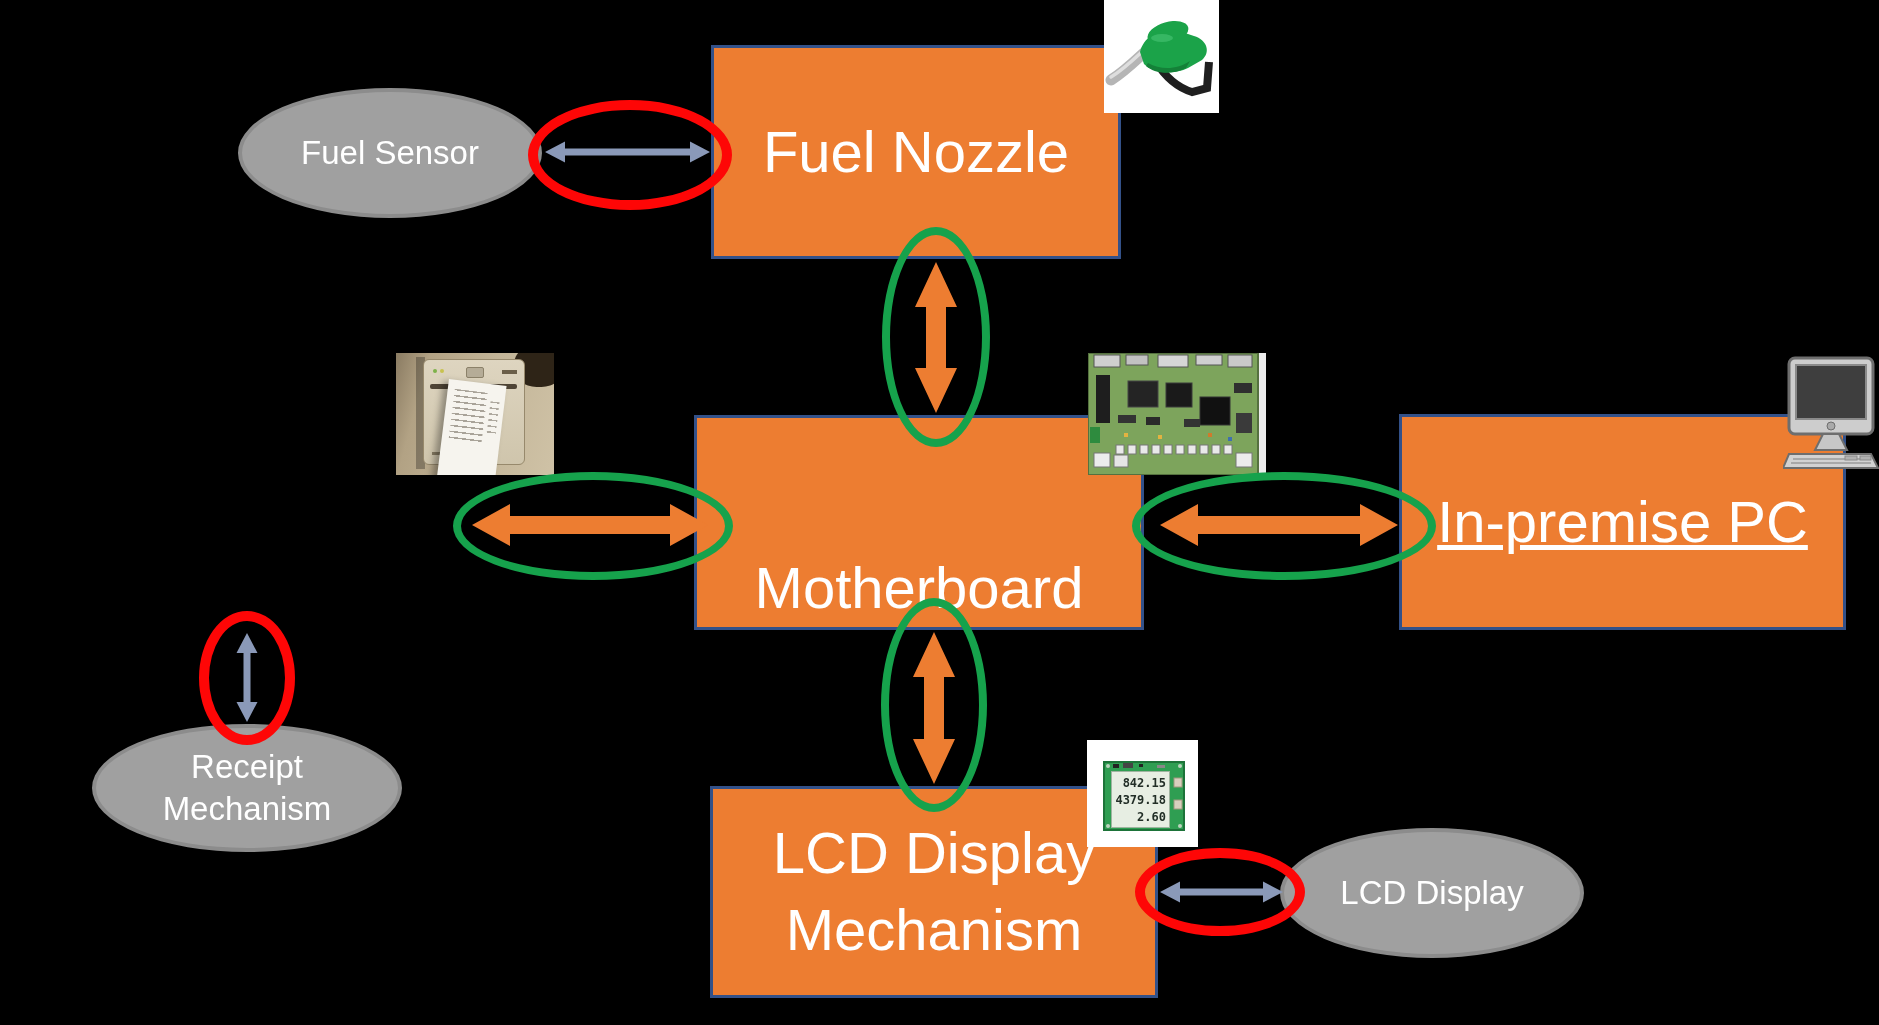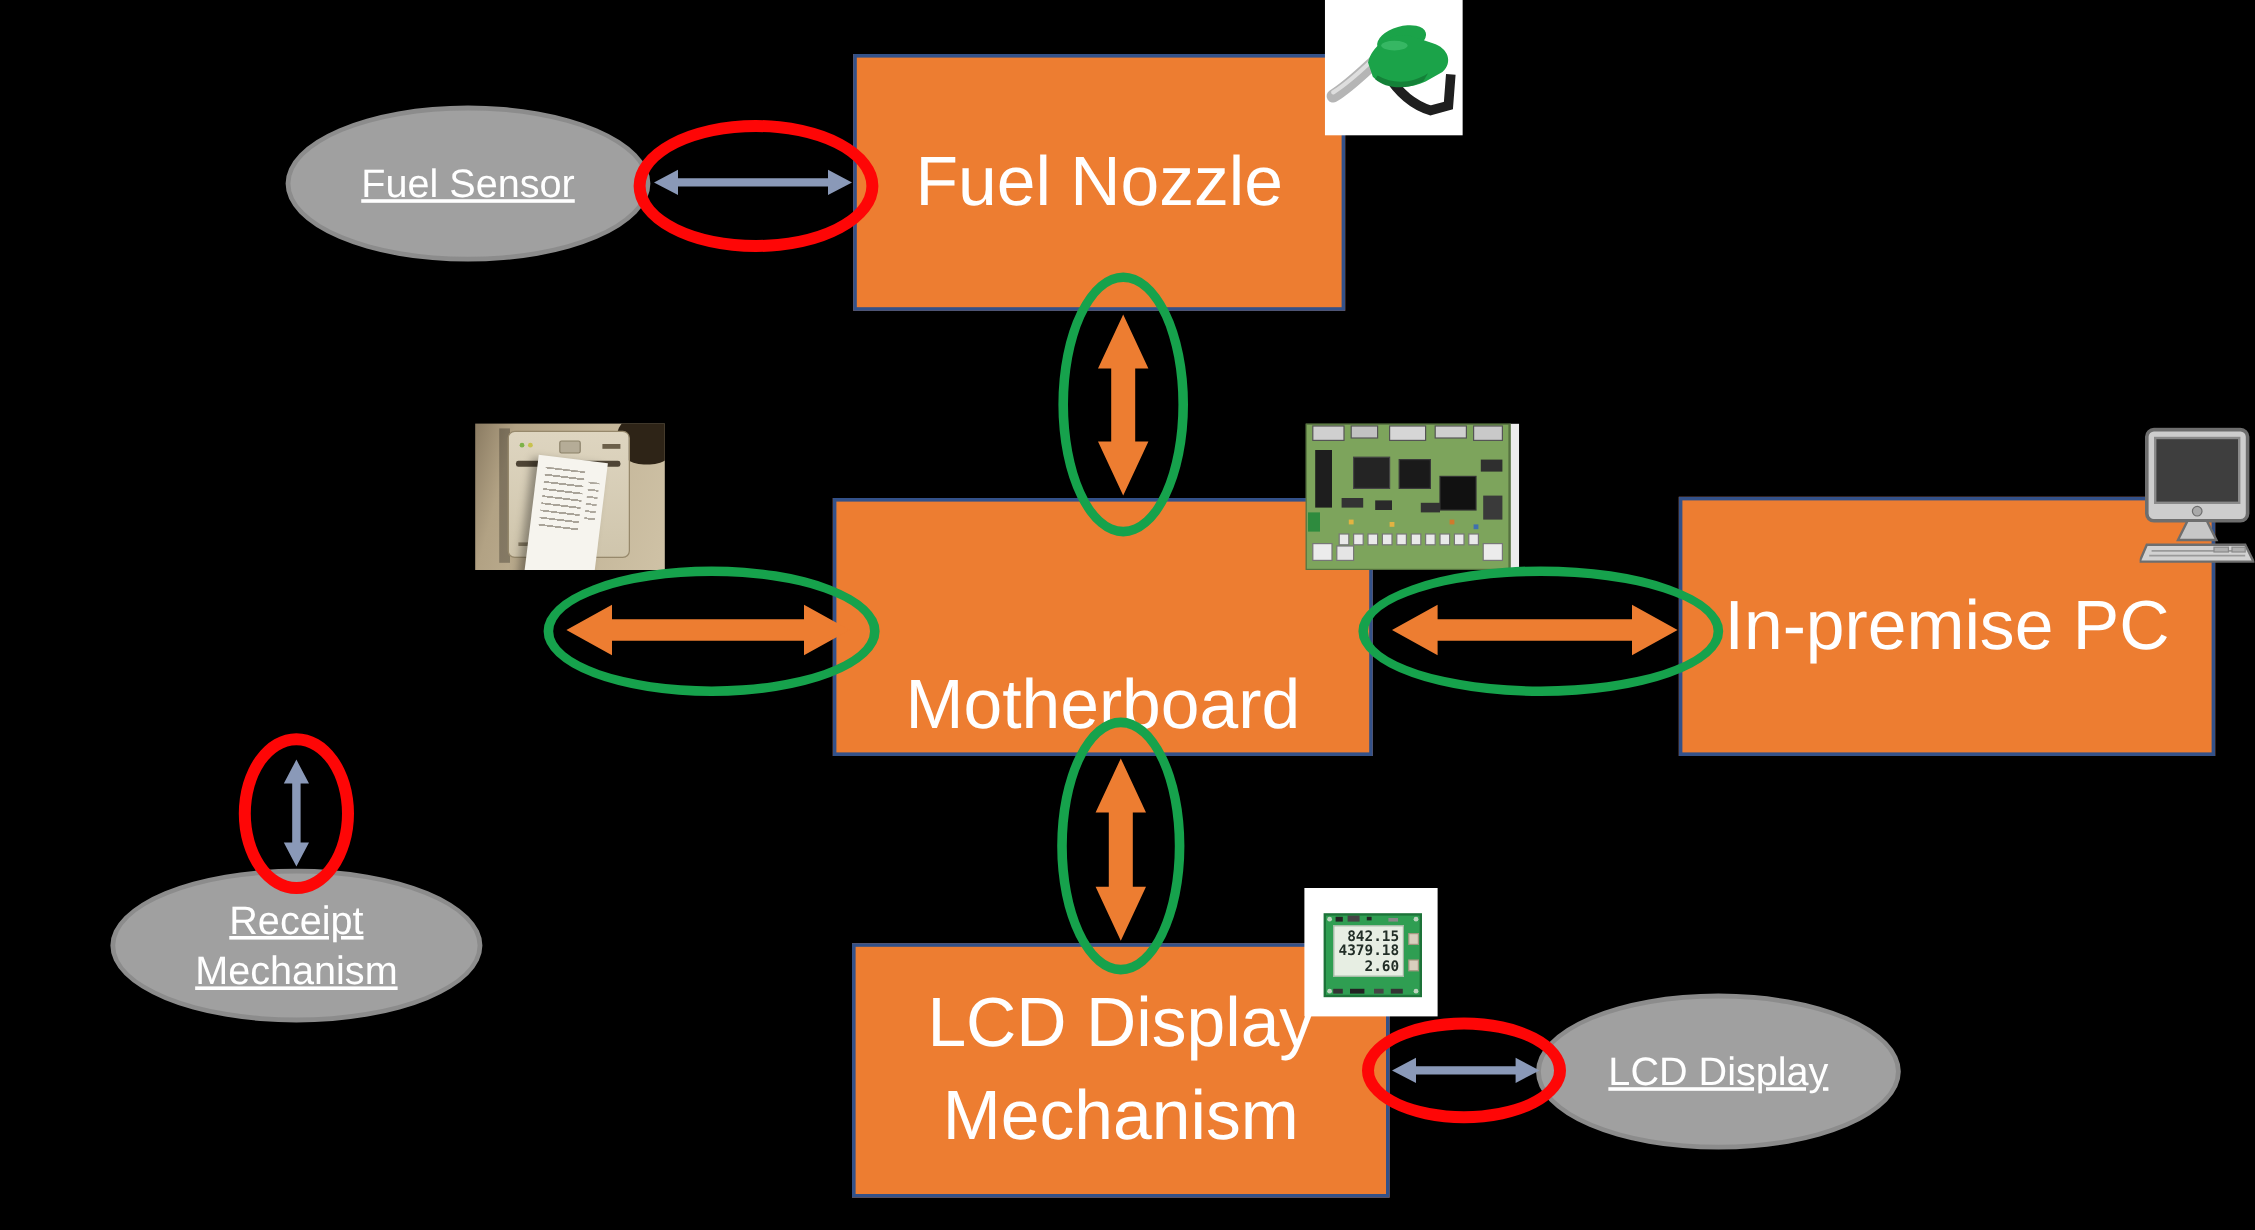--- a/index.html
+++ b/index.html
@@ -3,21 +3,21 @@
 <meta charset="utf-8">
 <style>
   html,body{margin:0;padding:0;background:#000;}
   .canvas{position:relative;width:1879px;height:1025px;background:#000000;overflow:hidden;
           font-family:"Liberation Sans",sans-serif;}
   .node-box{position:absolute;background:#ED7D31;border:3px solid #335189;box-sizing:border-box;
             display:flex;flex-direction:column;align-items:center;justify-content:center;
             color:#FFFFFF;font-size:58px;line-height:1.32;text-align:center;}
   .node-ellipse{position:absolute;border-radius:50%;background:#A0A0A0;border:4px solid #8C8C8C;
             box-sizing:border-box;display:flex;flex-direction:column;align-items:center;justify-content:center;
-            color:#FFFFFF;font-size:33px;line-height:1.26;text-align:center;text-decoration:underline;}
+            color:#FFFFFF;font-size:33px;line-height:1.26;text-align:center;}
   .ring{position:absolute;border-radius:50%;box-sizing:border-box;background:transparent;}
   .ring-red{border:10px solid #FE0606;}
   .ring-green{border:8px solid #16A24C;}
   .overlay{position:absolute;left:0;top:0;pointer-events:none;}
   .photo{position:absolute;overflow:hidden;}
   .abs{position:absolute;}
   
   .printer-photo{background:linear-gradient(105deg,#8a7b62 0%,#b2a284 18%,#c3b598 55%,#cfc2a6 100%);}
   .pp-blob{right:-10px;top:-8px;width:50px;height:42px;background:#2e2417;border-radius:45%;}
   .pp-shadow{left:20px;top:4px;width:9px;height:112px;background:rgba(0,0,0,.28);}
@@ -30,37 +30,37 @@
   .pp-brand{right:7px;top:10px;width:15px;height:4px;background:#6b5f49;}
   .pp-label{left:8px;bottom:9px;width:42px;height:3px;background:#857a62;}
   .pp-paper{left:53px;top:26px;width:58px;height:102px;background:#f6f4ee;transform:rotate(7deg);
             transform-origin:top left;box-shadow:-5px 3px 7px rgba(0,0,0,.35);}
   .pp-lines{left:7px;top:9px;width:33px;height:50px;opacity:.75;
             background:repeating-linear-gradient(to bottom,#8f887c 0 1.5px,transparent 1.5px 6px);}
   .pp-vals{right:5px;top:17px;width:9px;height:32px;opacity:.7;
             background:repeating-linear-gradient(to bottom,#8f887c 0 1.5px,transparent 1.5px 6px);}
   
   .lcd-photo{background:#ffffff;}
-  .lcd-digits{position:absolute;left:24px;top:31px;width:59px;height:43px;background:#e7eee3;
+  .lcd-digits{position:absolute;left:24px;top:31px;width:59px;height:57px;background:#e7eee3;
               border:1px solid #9fb4a0;box-sizing:border-box;display:flex;flex-direction:column;
               justify-content:space-around;align-items:flex-end;padding:2px 3px;
               font-family:"DejaVu Sans Mono",monospace;font-weight:bold;font-size:12px;color:#222e27;line-height:1;}
 </style>
 </head>
 <body>
 
 <div class="canvas">
 
   <div class="node-box" style="left:711px;top:45px;width:410px;height:214px;">
     <span>Fuel Nozzle</span>
   </div>
   <div class="node-box" style="left:694px;top:415px;width:450px;height:215px;justify-content:flex-end;">
     <span>Motherboard</span>
   </div>
-  <div class="node-box" style="left:1399px;top:414px;width:447px;height:216px;">
+  <div class="node-box" style="left:1399px;top:414px;width:447px;height:216px;text-decoration:underline;">
     <span>In-premise PC</span>
   </div>
   <div class="node-box" style="left:710px;top:786px;width:448px;height:212px;">
     <span>LCD Display</span>
     <span>Mechanism</span>
   </div>
 
   <svg class="abs" style="left:1104px;top:0;" width="115" height="113" viewBox="0 0 115 113">
     <rect x="0" y="0" width="115" height="113" fill="#ffffff"></rect>
     <path d="M7 80 C 20 72, 31 61, 43 50" stroke="#b5b5b5" stroke-width="11" fill="none" stroke-linecap="round"></path>

